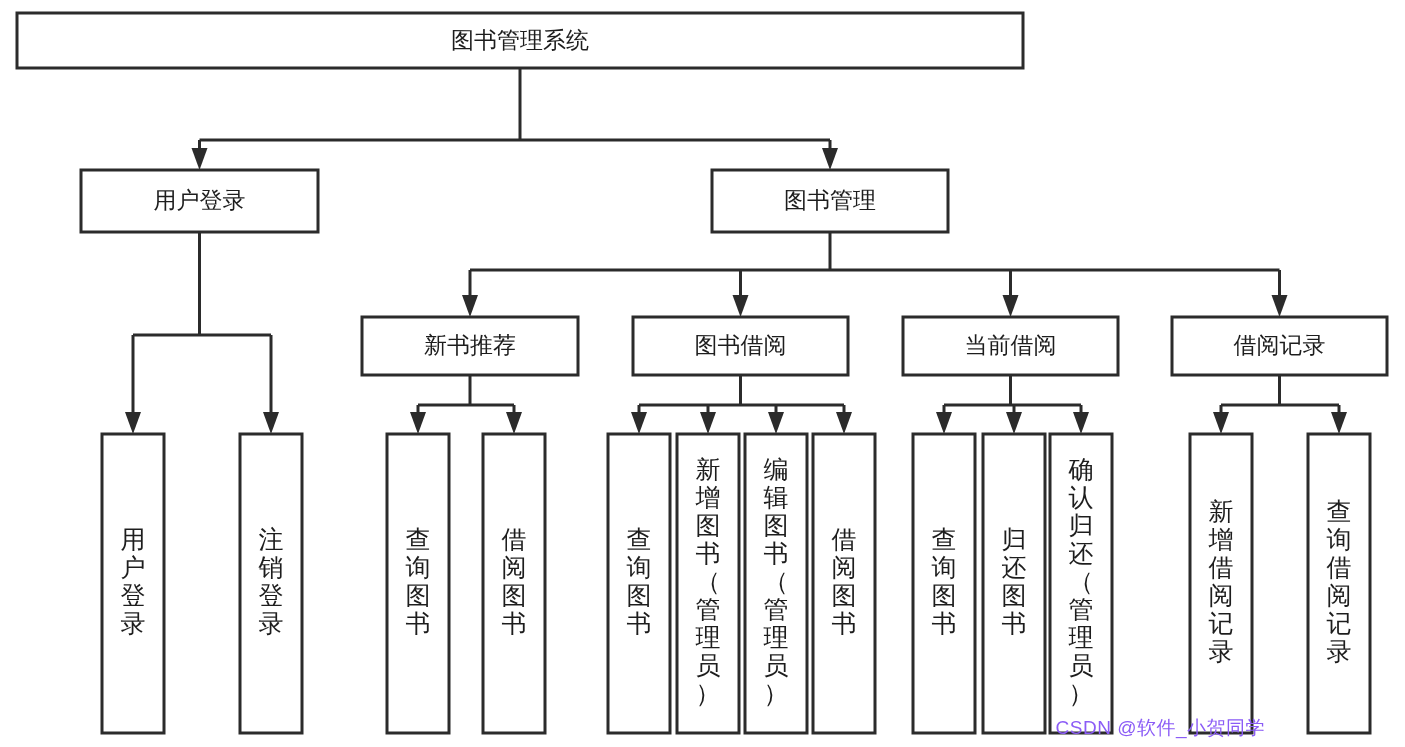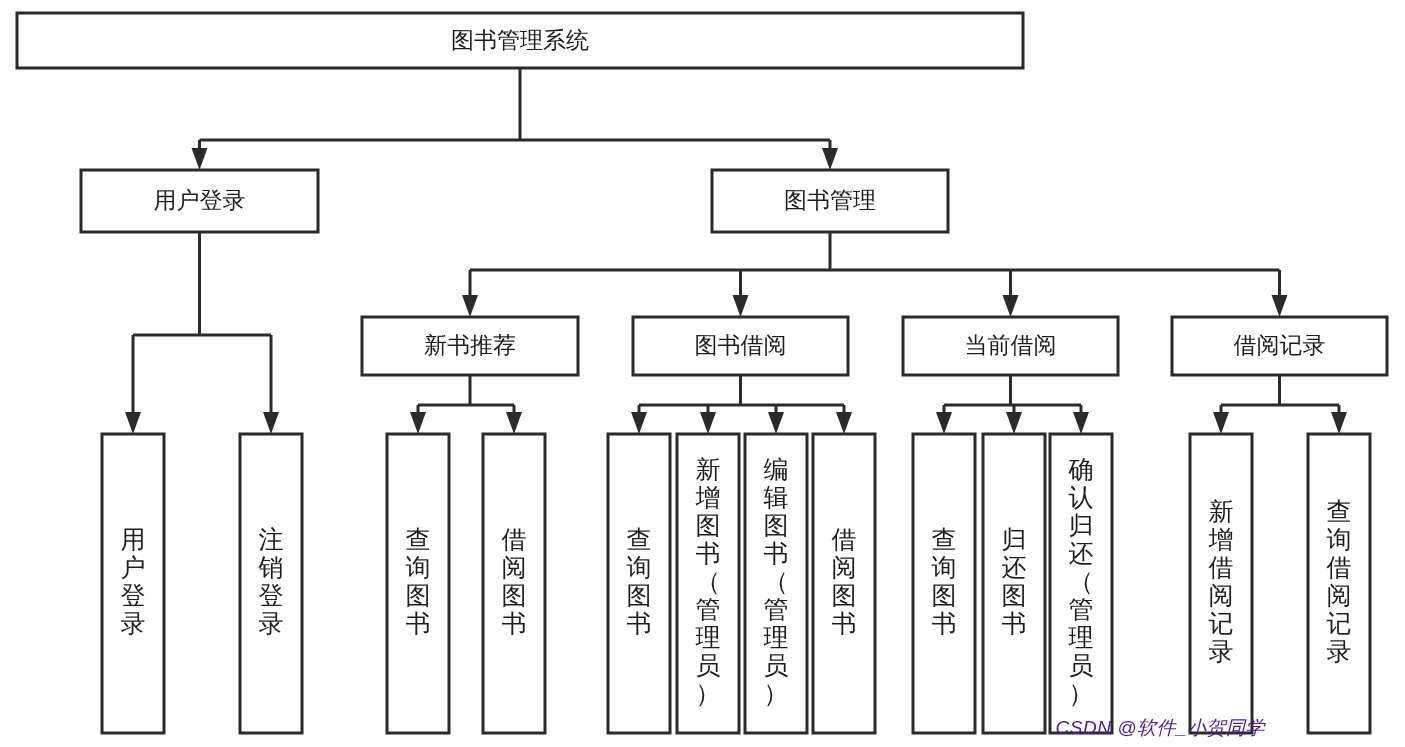--- a/index.html
+++ b/index.html
@@ -54,25 +54,24 @@
     fill: #1d1d1d;
     font-family: "Liberation Sans", "DejaVu Sans", sans-serif;
     font-size: 25px;
   }
   .watermark {
     position: absolute;
     right: 12px;
     bottom: 6px;
     font-family: "Liberation Sans", "DejaVu Sans", sans-serif;
     font-size: 19px;
-    color: #4c1d95;
+    color: #8b5cf6;
     letter-spacing: 0.5px;
     white-space: nowrap;
     pointer-events: none;
-    font-style: italic;
   }
 </style>
 </head>
 <body>
 
 <div id="diagram-root">
   <svg id="tree-svg" viewBox="0 0 1405 747" xmlns="http://www.w3.org/2000/svg">
     <g id="edges-layer">
         <g>
           <path class="connector" d="M 520 68 L 520 140"></path>

